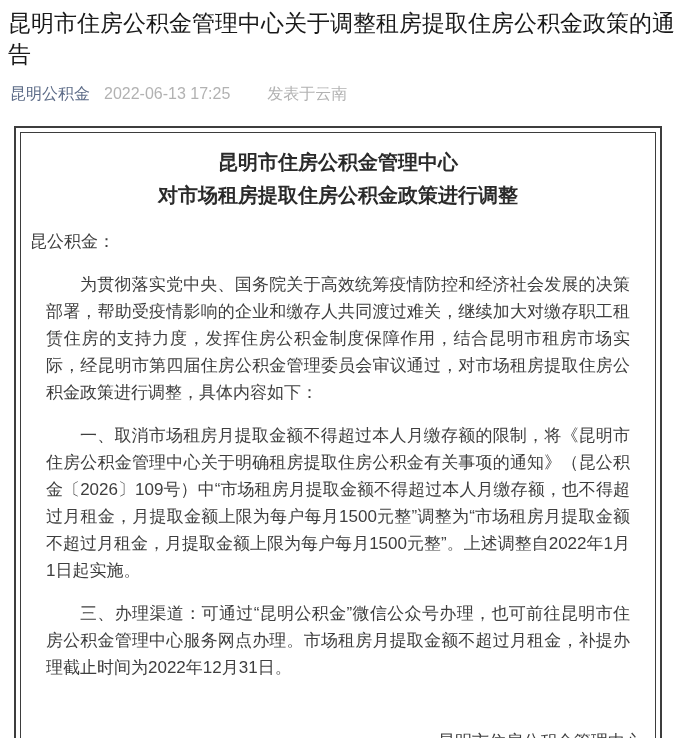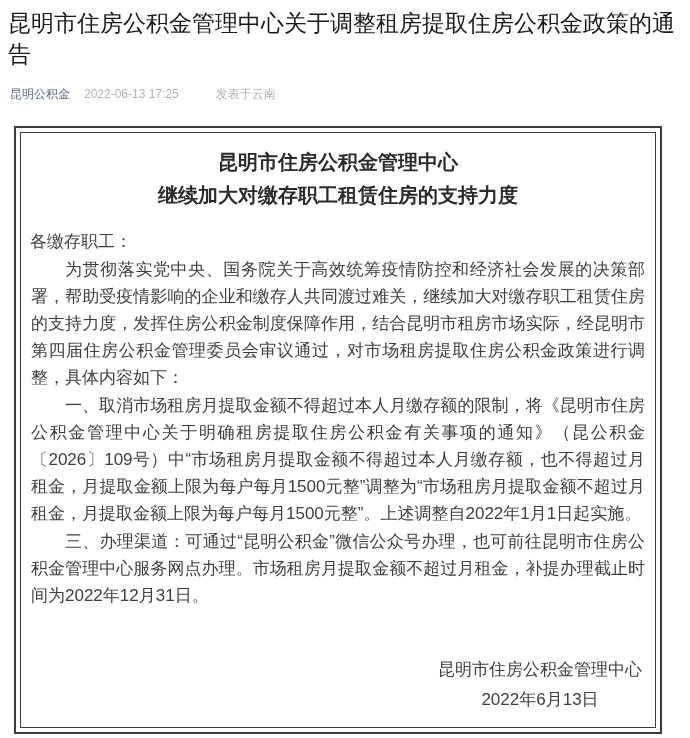--- a/index.html
+++ b/index.html
@@ -23,21 +23,21 @@
   .article-title{
     margin:8px 8px 0 8px;
     font-size:23px;
     line-height:31px;
     font-weight:400;
     color:var(--title-text);
     letter-spacing:0;
   }
   .meta-row{
     margin:13px 8px 0 10px;
-    font-size:12px;
+    font-size:16px;
     line-height:22px;
     display:flex;
     align-items:flex-end;
   }
   .meta-account{
     color:var(--account-link);
     margin-right:14px;
     cursor:pointer;
   }
   .meta-date{color:var(--meta-text);margin-right:16px;}
@@ -61,21 +61,21 @@
     margin-bottom:16px;
   }
   .salutation{
     margin:0;
     font-size:17px;
     line-height:27px;
     color:var(--body-text);
     text-indent:0;
   }
   .para{
-    margin:1px;
+    margin:16px;
     font-size:17px;
     line-height:27px;
     color:var(--body-text);
     text-indent:2em;
     text-align:justify;
   }
   .signature{
     margin-top:46px;
     text-align:right;
     padding-right:4px;
@@ -101,24 +101,24 @@
     <span class="meta-account">昆明公积金</span>
     <span class="meta-date">2022-06-13 17:25</span>
     <span class="meta-location">发表于云南</span>
   </div>
 
   <div class="doc-outer">
     <div class="doc-inner">
 
       <div class="doc-heading">
         <div>昆明市住房公积金管理中心</div>
-        <div>继续加大对缴存职工租赁住房的支持力度</div>
+        <div>对市场租房提取住房公积金政策进行调整</div>
       </div>
 
-      <p class="salutation">各缴存职工：</p>
+      <p class="salutation">昆公积金：</p>
 
       <p class="para">为贯彻落实党中央、国务院关于高效统筹疫情防控和经济社会发展的决策部署，帮助受疫情影响的企业和缴存人共同渡过难关，继续加大对缴存职工租赁住房的支持力度，发挥住房公积金制度保障作用，结合昆明市租房市场实际，经昆明市第四届住房公积金管理委员会审议通过，对市场租房提取住房公积金政策进行调整，具体内容如下：</p>
 
       <p class="para">一、取消市场租房月提取金额不得超过本人月缴存额的限制，将《昆明市住房公积金管理中心关于明确租房提取住房公积金有关事项的通知》（昆公积金〔2026〕109号）中“市场租房月提取金额不得超过本人月缴存额，也不得超过月租金，月提取金额上限为每户每月1500元整”调整为“市场租房月提取金额不超过月租金，月提取金额上限为每户每月1500元整”。上述调整自2022年1月1日起实施。</p>
 
 
       <p class="para">三、办理渠道：可通过“昆明公积金”微信公众号办理，也可前往昆明市住房公积金管理中心服务网点办理。市场租房月提取金额不超过月租金，补提办理截止时间为2022年12月31日。</p>
 
       <div class="signature">
         <div class="sig-inner">

